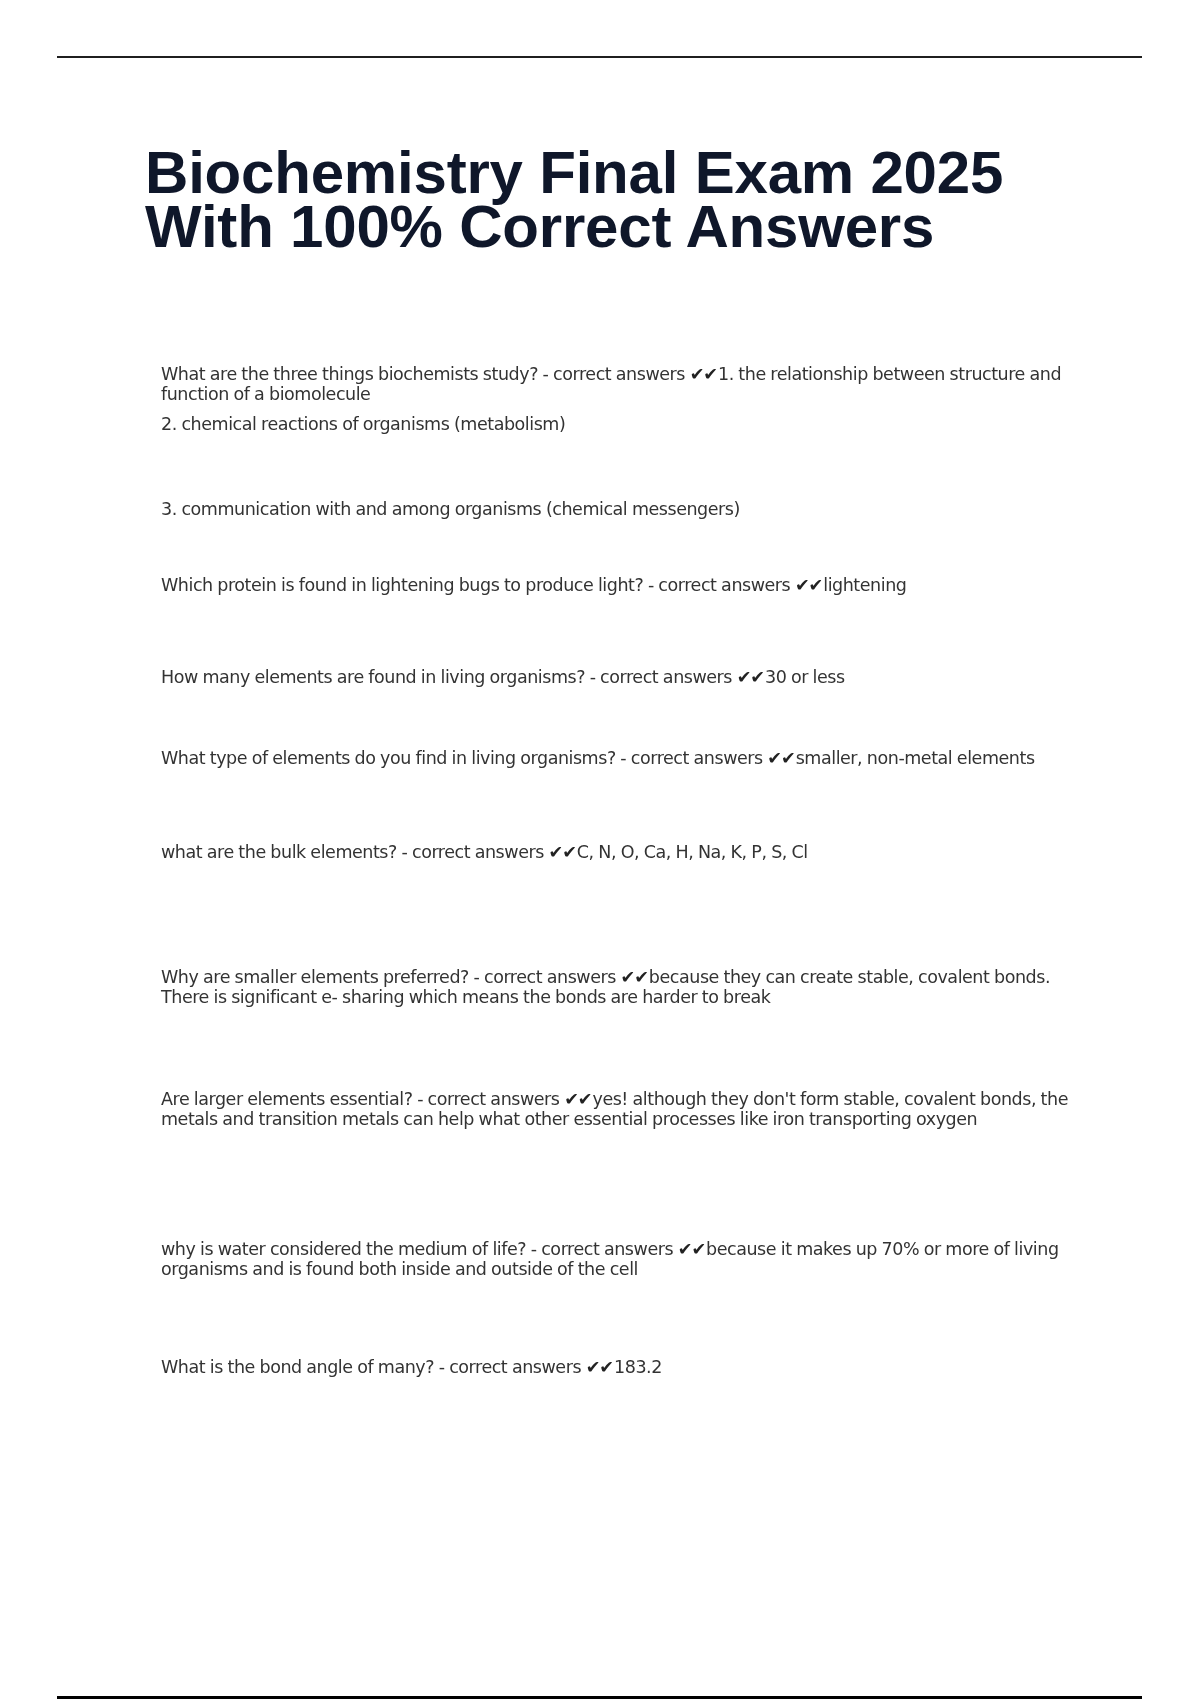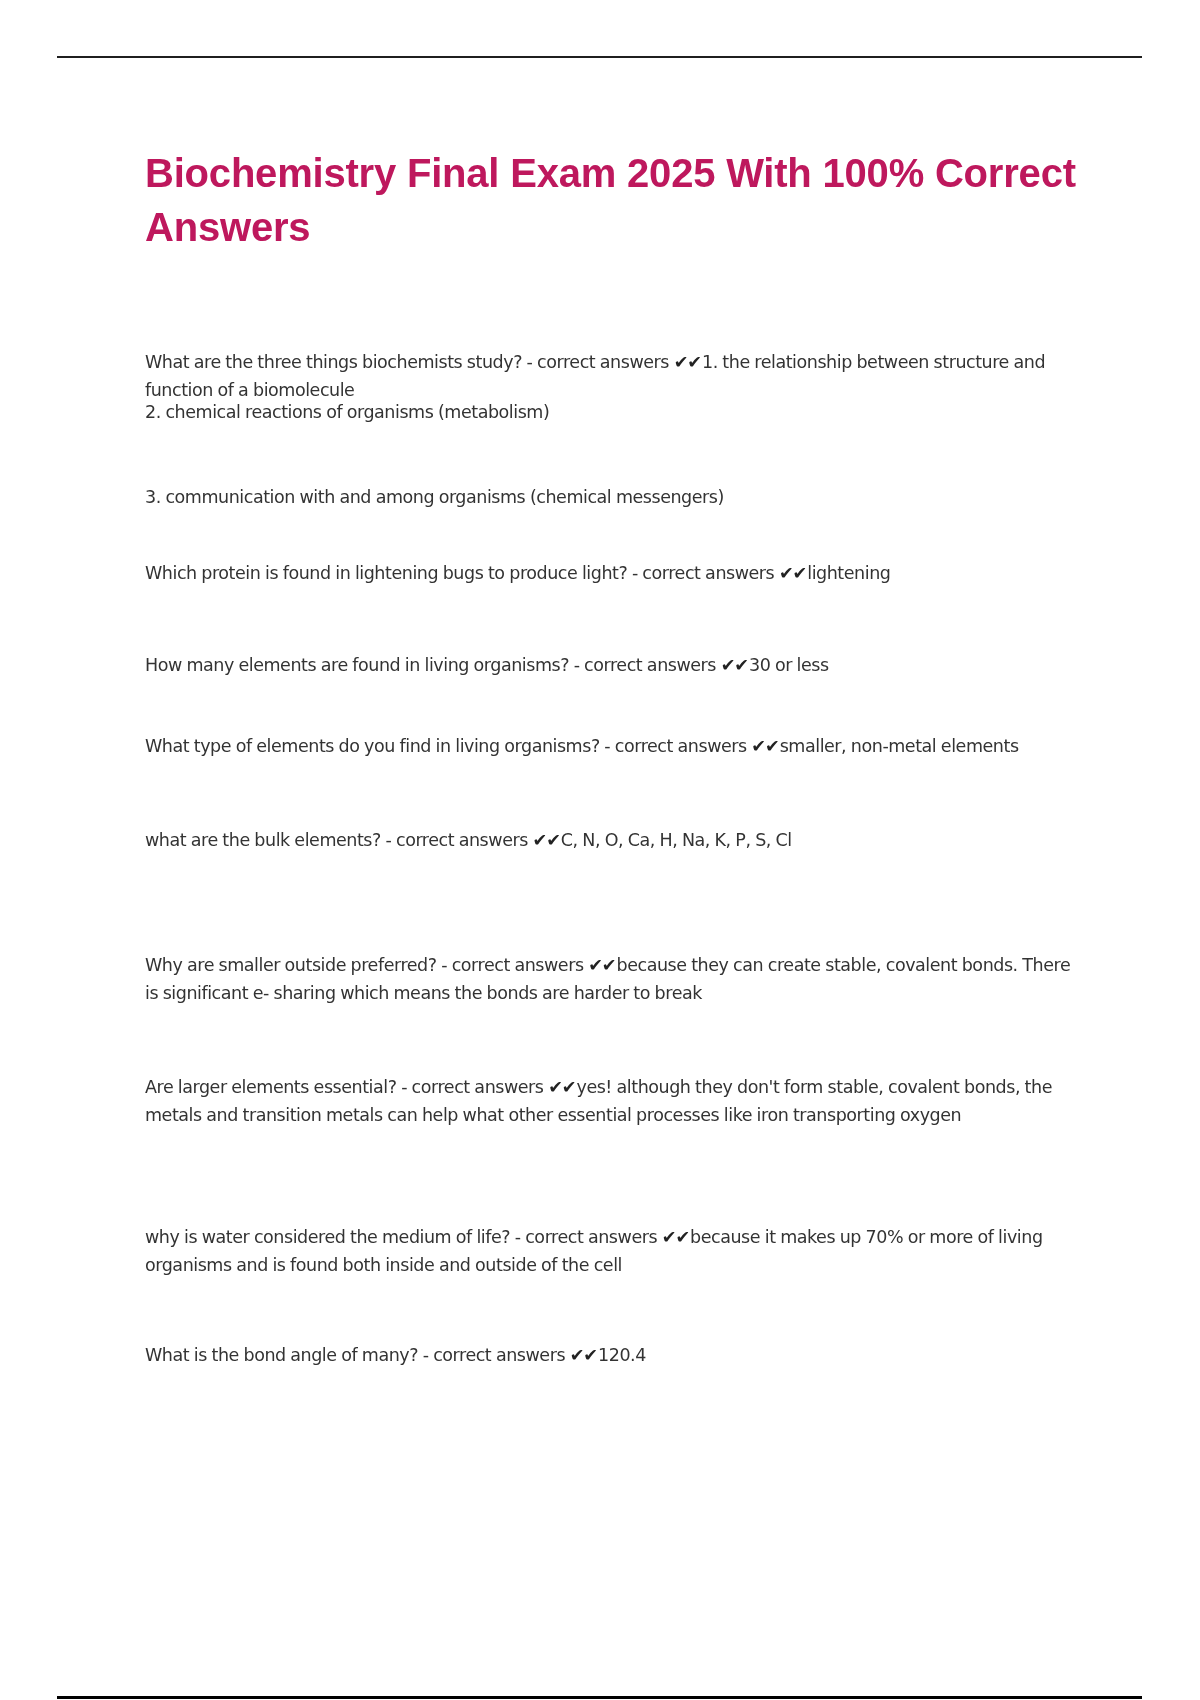--- a/index.html
+++ b/index.html
@@ -3,25 +3,25 @@
 <meta charset="utf-8">
 <style>
   html, body { margin: 0; padding: 0; background: #ffffff; }
   body { width: 1200px; height: 1700px; position: relative; overflow: hidden; }
   .rule { position: absolute; left: 57px; width: 1085px; height: 2px; background: #1f1f1f; }
   .rule.top { top: 56px; }
   .rule.bottom { top: 1696px; height: 3px; background: #000; }
   .title {
     position: absolute; left: 145px; top: 146px; width: 960px; margin: 0;
     font-family: "Liberation Sans", sans-serif; font-weight: bold;
-    font-size: 40px; line-height: 54px; color: #be185d; letter-spacing: -0.2px;
+    font-size: 60px; line-height: 54px; color: #0f172a; letter-spacing: -0.2px;
   }
   .para {
-    position: absolute; left: 145px; width: 935px; margin: 0;
-    font-family: "DejaVu Sans", sans-serif; font-size: 17.5px; line-height: 28px;
+    position: absolute; left: 145px; width: 935px; margin: 16px;
+    font-family: "DejaVu Sans", sans-serif; font-size: 17.5px; line-height: 20px;
     color: #333333; letter-spacing: -0.45px; word-spacing: -0.5px;
   }
   .check { color: #222; letter-spacing: -1px; margin-right: 1px; }
 </style>
 </head>
 <body>
 
 <div class="rule top"></div>
 
 <h1 class="title">Biochemistry Final Exam 2025 With 100% Correct Answers</h1>
@@ -42,28 +42,28 @@
 
 <p class="para" style="top:732px">
   <span>What type of elements do you find in living organisms?</span><span> - correct answers </span><span class="check">✔✔</span><span>smaller, non-metal elements</span>
 </p>
 
 <p class="para" style="top:826px">
   <span>what are the bulk elements?</span><span> - correct answers </span><span class="check">✔✔</span><span>C, N, O, Ca, H, Na, K, P, S, Cl</span>
 </p>
 
 <p class="para" style="top:951px">
-  <span>Why are smaller outside preferred?</span><span> - correct answers </span><span class="check">✔✔</span><span>because they can create stable, covalent bonds. There is significant e- sharing which means the bonds are harder to break</span>
+  <span>Why are smaller elements preferred?</span><span> - correct answers </span><span class="check">✔✔</span><span>because they can create stable, covalent bonds. There is significant e- sharing which means the bonds are harder to break</span>
 </p>
 
 <p class="para" style="top:1073px">
   <span>Are larger elements essential?</span><span> - correct answers </span><span class="check">✔✔</span><span>yes! although they don't form stable, covalent bonds, the metals and transition metals can help what other essential processes like iron transporting oxygen</span>
 </p>
 
 <p class="para" style="top:1223px">
   <span>why is water considered the medium of life?</span><span> - correct answers </span><span class="check">✔✔</span><span>because it makes up 70% or more of living organisms and is found both inside and outside of the cell</span>
 </p>
 
 <p class="para" style="top:1341px">
-  <span>What is the bond angle of many?</span><span> - correct answers </span><span class="check">✔✔</span><span>120.4</span>
+  <span>What is the bond angle of many?</span><span> - correct answers </span><span class="check">✔✔</span><span>183.2</span>
 </p>
 
 <div class="rule bottom"></div>
 
 </body></html>

